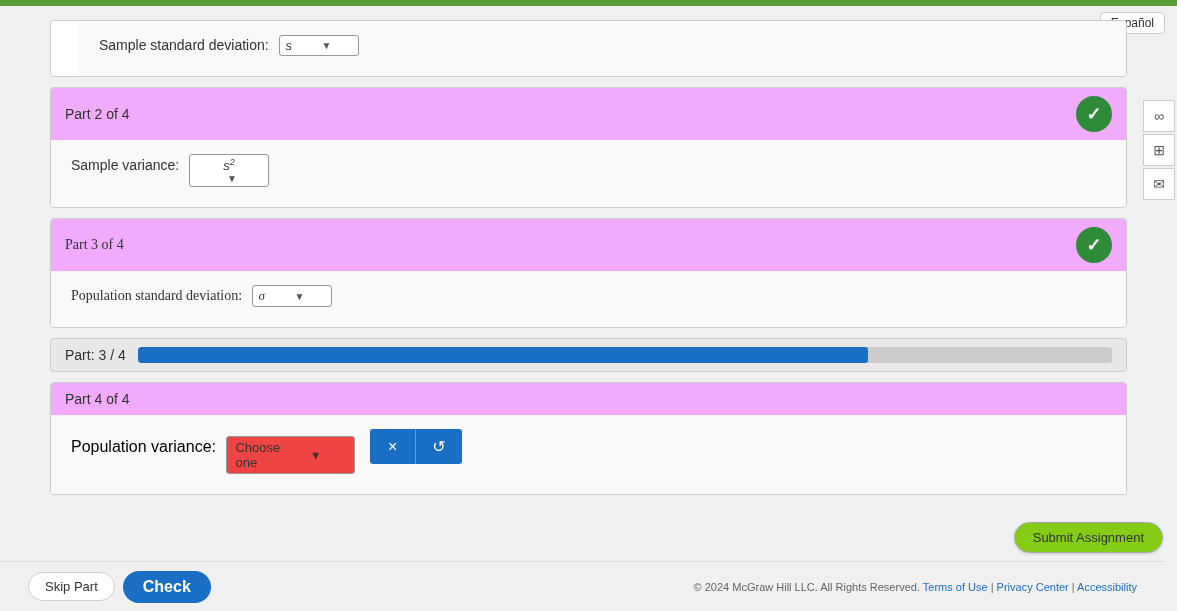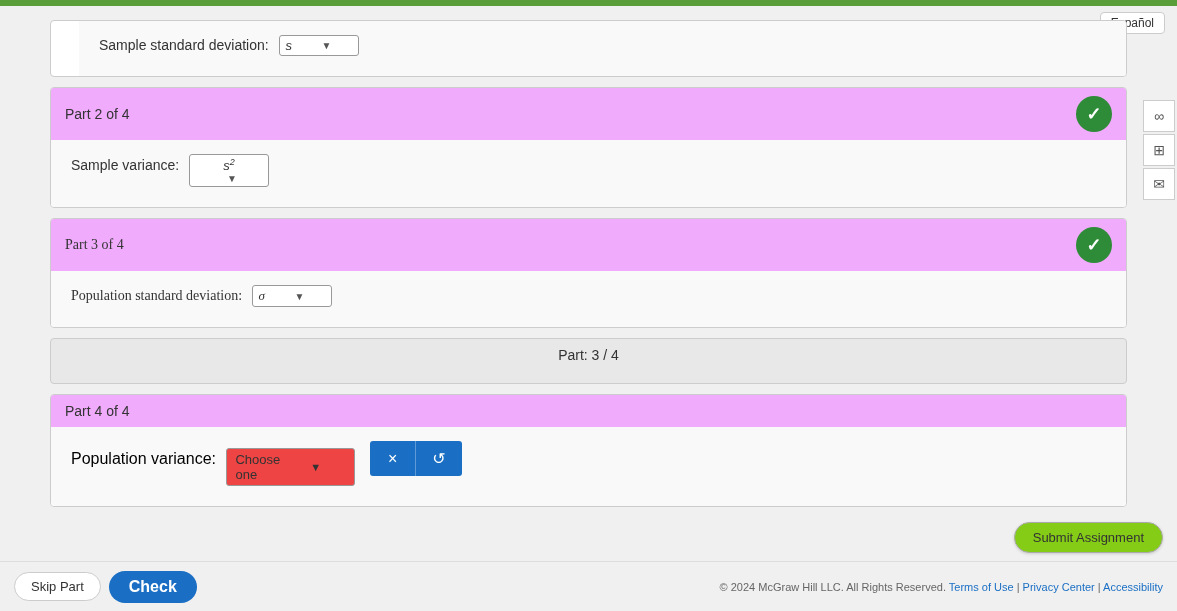--- a/index.html
+++ b/index.html
@@ -139,21 +139,20 @@
     
     .progress-section {
       background: #e8e8e8;
       border: 1px solid #ccc;
       border-radius: 4px;
       margin-bottom: 10px;
       padding: 8px 14px;
       display: flex;
       align-items: center;
       gap: 12px;
-      flex-direction: column;
     }
 
     .progress-label {
       font-size: 14px;
       font-weight: 500;
       color: #333;
       white-space: nowrap;
     }
 
     .progress-bar-bg {
@@ -214,27 +213,27 @@
       font-size: 16px;
       cursor: pointer;
       border-radius: 0 3px 3px 0;
     }
 
     
     .bottom-bar {
       position: absolute;
       bottom: 0;
       left: 0;
-      right: 0;
+      right: 12px;
       height: 50px;
       background: #f0f0f0;
       display: flex;
       align-items: center;
       justify-content: space-between;
-      padding: 0 14px;
+      padding: 0 28px;
       border-top: 1px solid #ddd;
     }
 
     .bottom-left {
       display: flex;
       align-items: center;
       gap: 8px;
     }
 
     .skip-part-btn {

